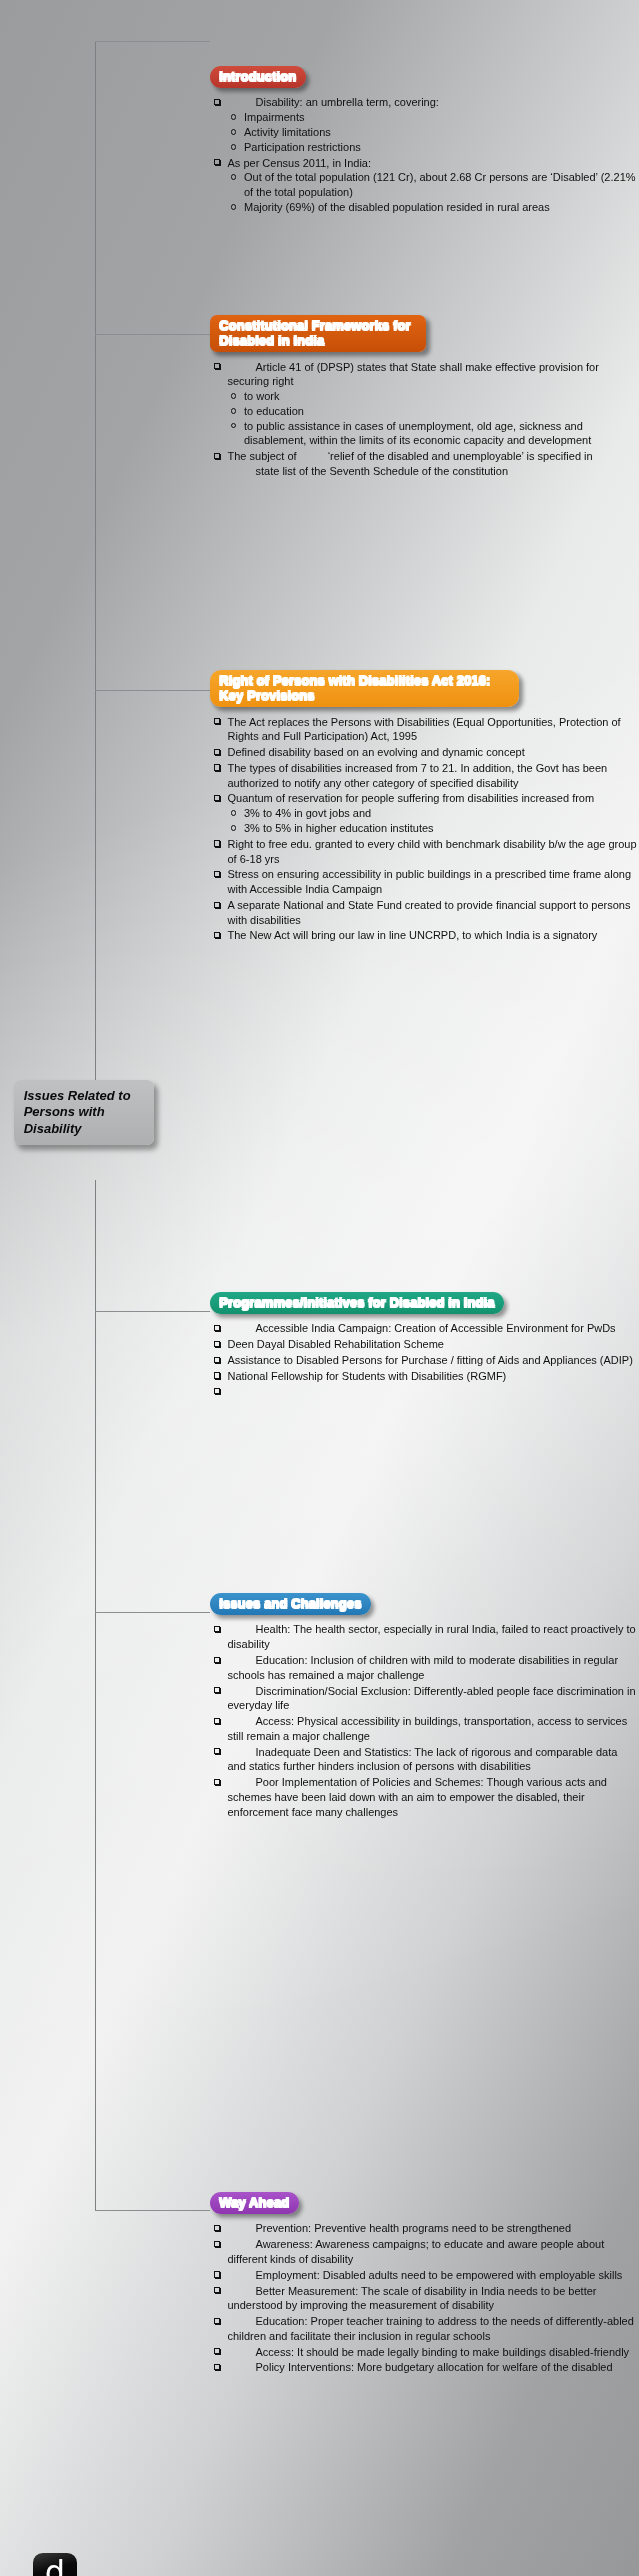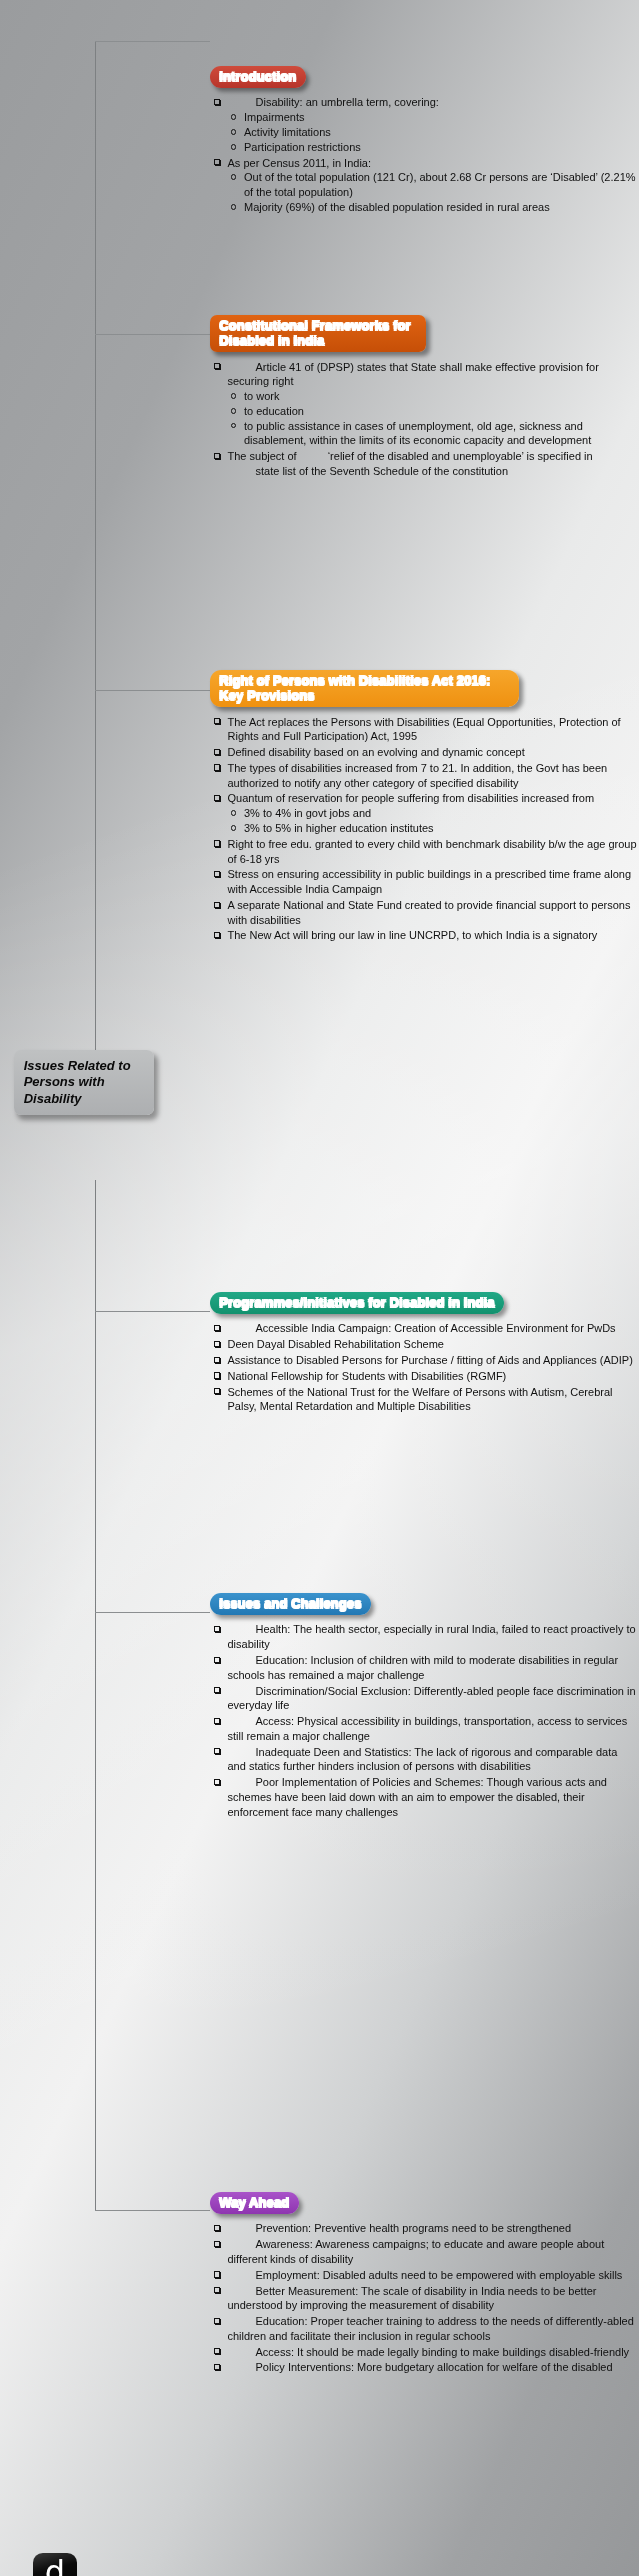--- a/index.html
+++ b/index.html
@@ -36,21 +36,21 @@
     position:absolute;
     height:1px;
     background:#8b8e90;
     left:95px;
   }
 
   
   #root-node {
     position:absolute;
     left:14.4px;
-    top:1050px;
+    top:1080px;
     width:140px;
     padding:8.2px 9.3px;
     border-radius:7.2px;
     background:linear-gradient(180deg,#bfc1c2 0%, #adafb1 100%);
     box-shadow: 3.6px 4.6px 5.2px rgba(0,0,0,0.35);
     font-style: italic;
     font-weight: bold;
     font-size: 13px;
     line-height: 1.25;
     color:#0a0a0a;
@@ -218,21 +218,21 @@
 
   <div class="section" style="top:1292px;">
     <div class="pill" style="background:linear-gradient(180deg,#21a886 0%,#12916e 100%);">
       <span>Programmes/Initiatives for Disabled in India</span>
     </div>
     <ul class="bullets">
       <li><i class="bx"></i><span><b>Accessible India Campaign:</b> Creation of Accessible Environment for PwDs</span></li>
       <li><i class="bx"></i><span>Deen Dayal Disabled Rehabilitation Scheme</span></li>
       <li><i class="bx"></i><span>Assistance to Disabled Persons for Purchase / fitting of Aids and Appliances (ADIP)</span></li>
       <li><i class="bx"></i><span>National Fellowship for Students with Disabilities (RGMF)</span></li>
-      <li><i class="bx"></i><span>Schemes of the National Trust for the Welfare of Persons with Autism, Cerebral Palsy, Mental Retardation and Multiple Disabilities</span></li>
+      <li><i class="bx"></i></li>
     </ul>
   </div>
 
   <div class="section" style="top:1593px;">
     <div class="pill" style="background:linear-gradient(180deg,#3b93cd 0%,#2278b4 100%);">
       <span>Issues and Challenges</span>
     </div>
     <ul class="bullets">
       <li><i class="bx"></i><span><b>Health:</b> The health sector, especially in rural India, failed to react proactively to disability</span></li>
       <li><i class="bx"></i><span><b>Education:</b> Inclusion of children with mild to moderate disabilities in regular schools has remained a major challenge</span></li>

